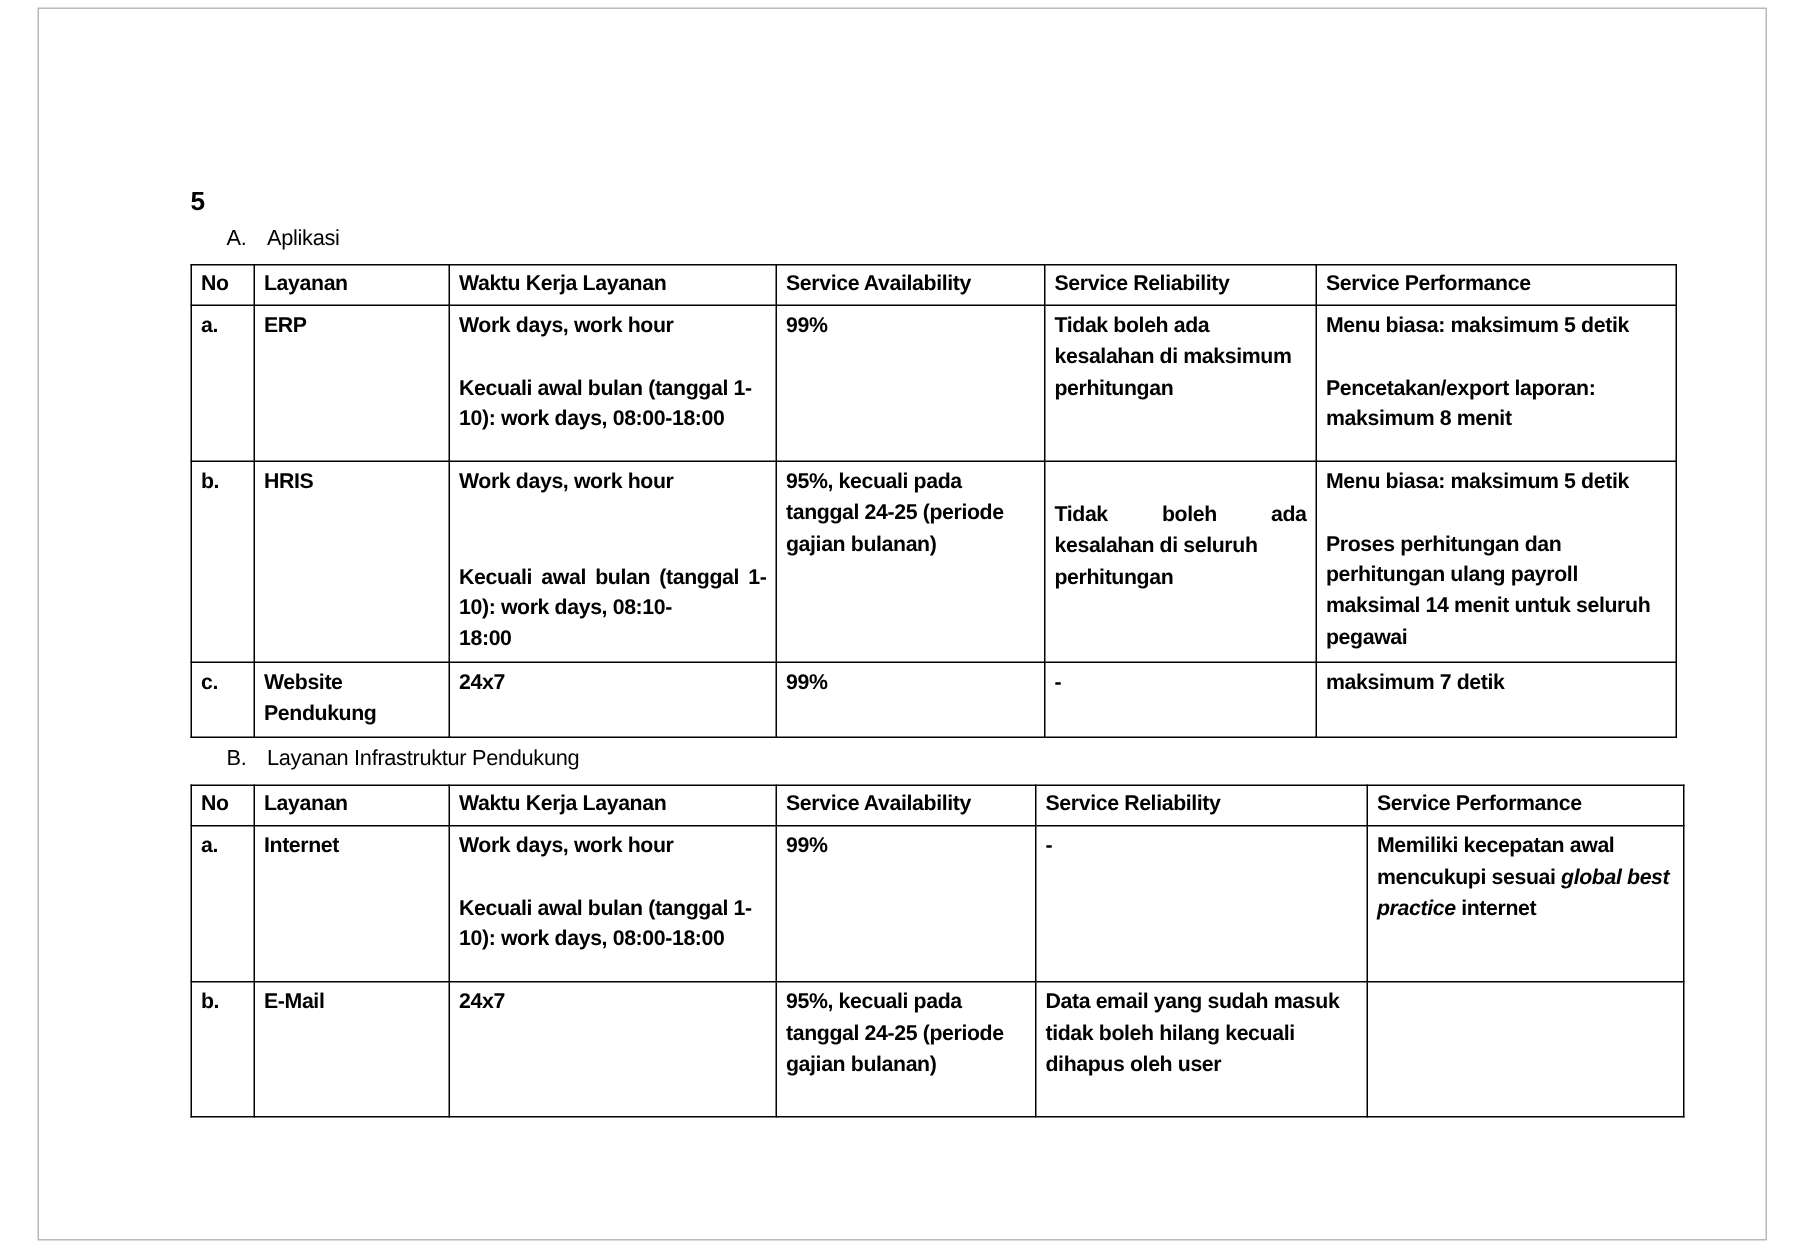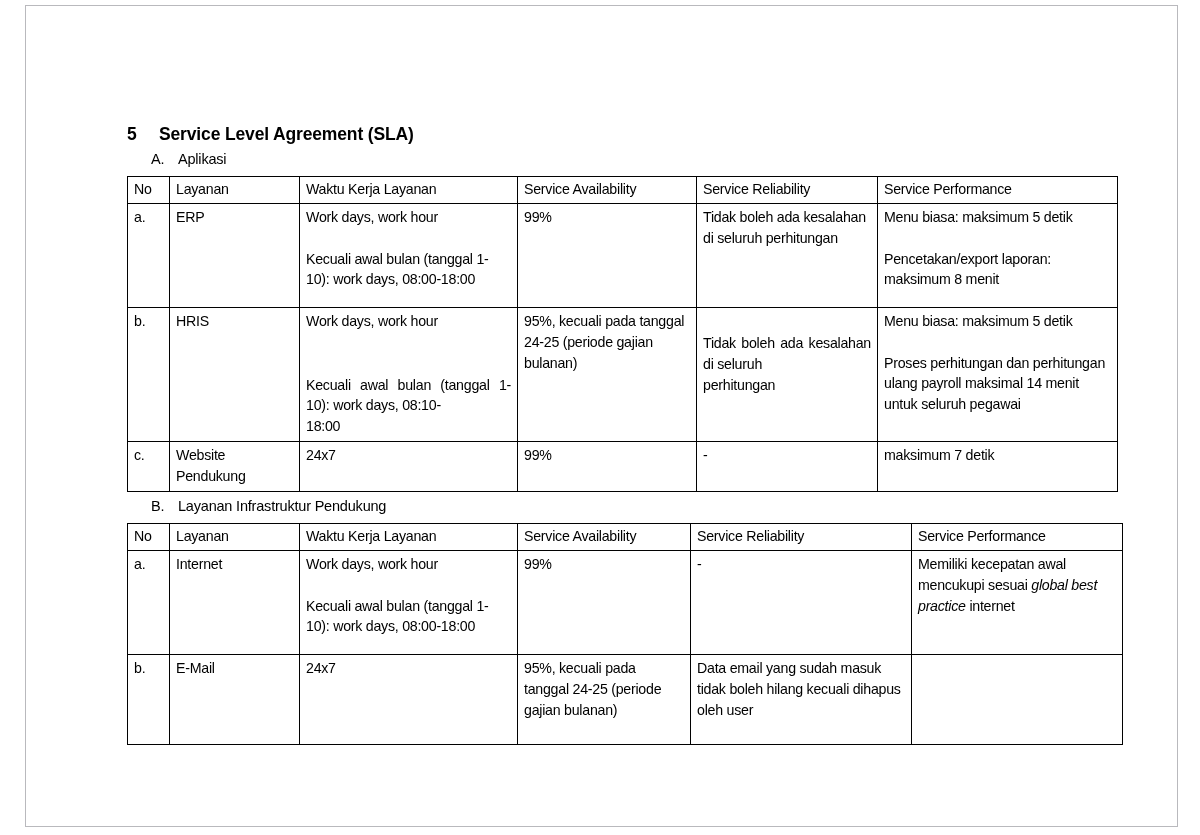--- a/index.html
+++ b/index.html
@@ -70,41 +70,40 @@
     font-size: 14.2px;
     letter-spacing: -0.25px;
     line-height: 1.47;
     background: #ffffff;
   }
   table.sla td, table.sla th {
     border: 1px solid #010101;
     vertical-align: top;
     padding: 3px 6px 4px 6px;
     text-align: left;
-    font-weight: normal;
+    font-weight: bold;
   }
   table.sla th { padding-top: 2px; padding-bottom: 3px; }
 
   .t1 { width: 990px; }
   .t2 { width: 995px; margin-top: 10px; }
 
   .cell-justify { text-align: justify; text-justify: inter-word; margin-top: 22px; }
 
   .gap { display: block; height: 1.47em; }
   em.it { font-style: italic; }
 </style>
 </head>
 <body>
 
 <div class="page-frame">
   <div class="page-body">
 
     <h1 class="section-heading">
       <span class="sh-num">5</span>
-      <span class="sh-text">Service Level Agreement (SLA)</span>
     </h1>
 
     <div class="sub-heading">
       <span class="subh-num">A.</span>
       <span class="subh-text">Aplikasi</span>
     </div>
 
     <table class="sla t1">
       <colgroup>
         <col style="width:42px">
@@ -128,21 +127,21 @@
 
         <tr>
           <td>a.</td>
           <td>ERP</td>
           <td style="height:96px">
             <div>Work days, work hour</div>
             <span class="gap"></span>
             <div>Kecuali awal bulan (tanggal 1-10): work days, 08:00-18:00</div>
           </td>
           <td>99%</td>
-          <td>Tidak boleh ada kesalahan di seluruh perhitungan</td>
+          <td>Tidak boleh ada kesalahan di maksimum perhitungan</td>
           <td>
             <div>Menu biasa: maksimum 5 detik</div>
             <span class="gap"></span>
             <div>Pencetakan/export laporan: maksimum 8 menit</div>
           </td>
         </tr>
 
         <tr>
           <td>b.</td>
           <td>HRIS</td>

